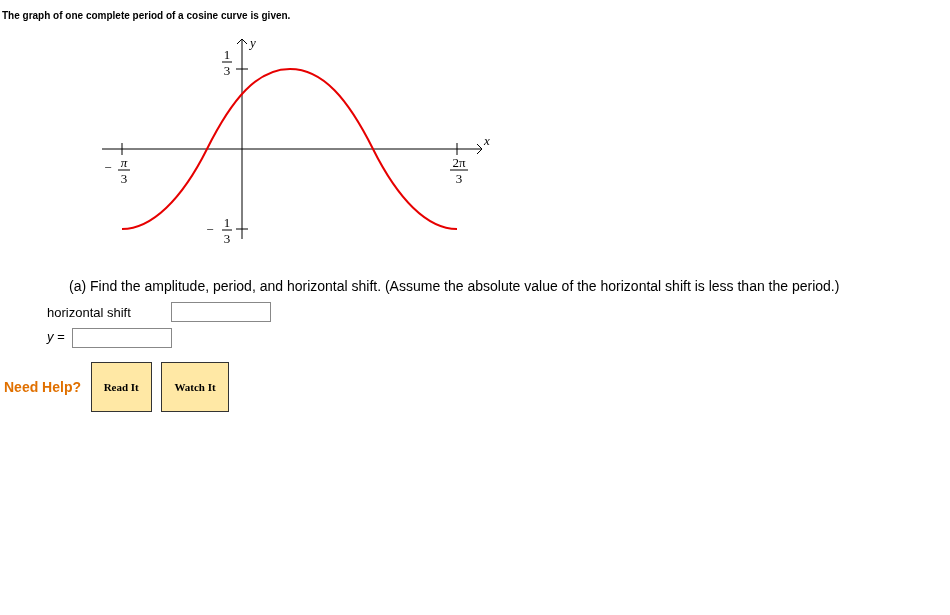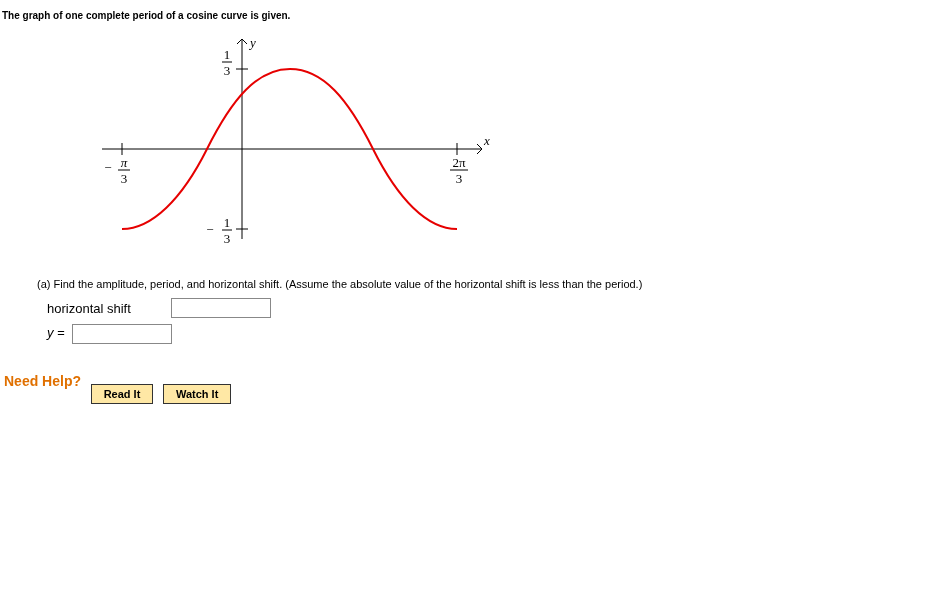--- a/index.html
+++ b/index.html
@@ -39,22 +39,22 @@
     width: 100px;
     height: 20px;
     border: 1px solid #888;
     background: #fff;
     vertical-align: middle;
     box-sizing: border-box;
     padding: 1px 3px;
     font-size: 12px;
   }
   .sub {
-    margin: 18px 0 4px 35px;
-    font-size: 11px;
+    margin: 18px 0 4px 67px;
+    font-size: 14px;
   }
   .eqline {
     margin: 4px 0 10px 135px;
     font-style: italic;
     font-size: 13px;
   }
   .eqline .fn { font-style: normal; }
   .yeq {
     margin: 6px 0 10px 45px;
     font-size: 13px;
@@ -72,26 +72,25 @@
     font-size: 14px;
     margin-right: 6px;
     vertical-align: middle;
   }
   .help-btn {
     display: inline-block;
     border: 1px solid #333;
     background: #ffe8a5;
     font-size: 11px;
     font-weight: bold;
-    padding: 3px 12px;
+    padding: 18px 12px;
     margin-right: 6px;
     cursor: pointer;
     vertical-align: middle;
-    font-family: Liberation Sans, sans-serif;
-    margin-top: 26px;
+    font-family: Liberation Serif, serif;
   }
   svg .axis { stroke: #000; stroke-width: 1; }
   svg .curve { stroke: #e60000; stroke-width: 2; fill: none; }
   svg .tick { stroke: #000; stroke-width: 1; }
   svg text { font-family: Georgia, 'Times New Roman', serif; font-size: 13px; }
 </style>
 </head>
 <body>
 
 <div class="page">

